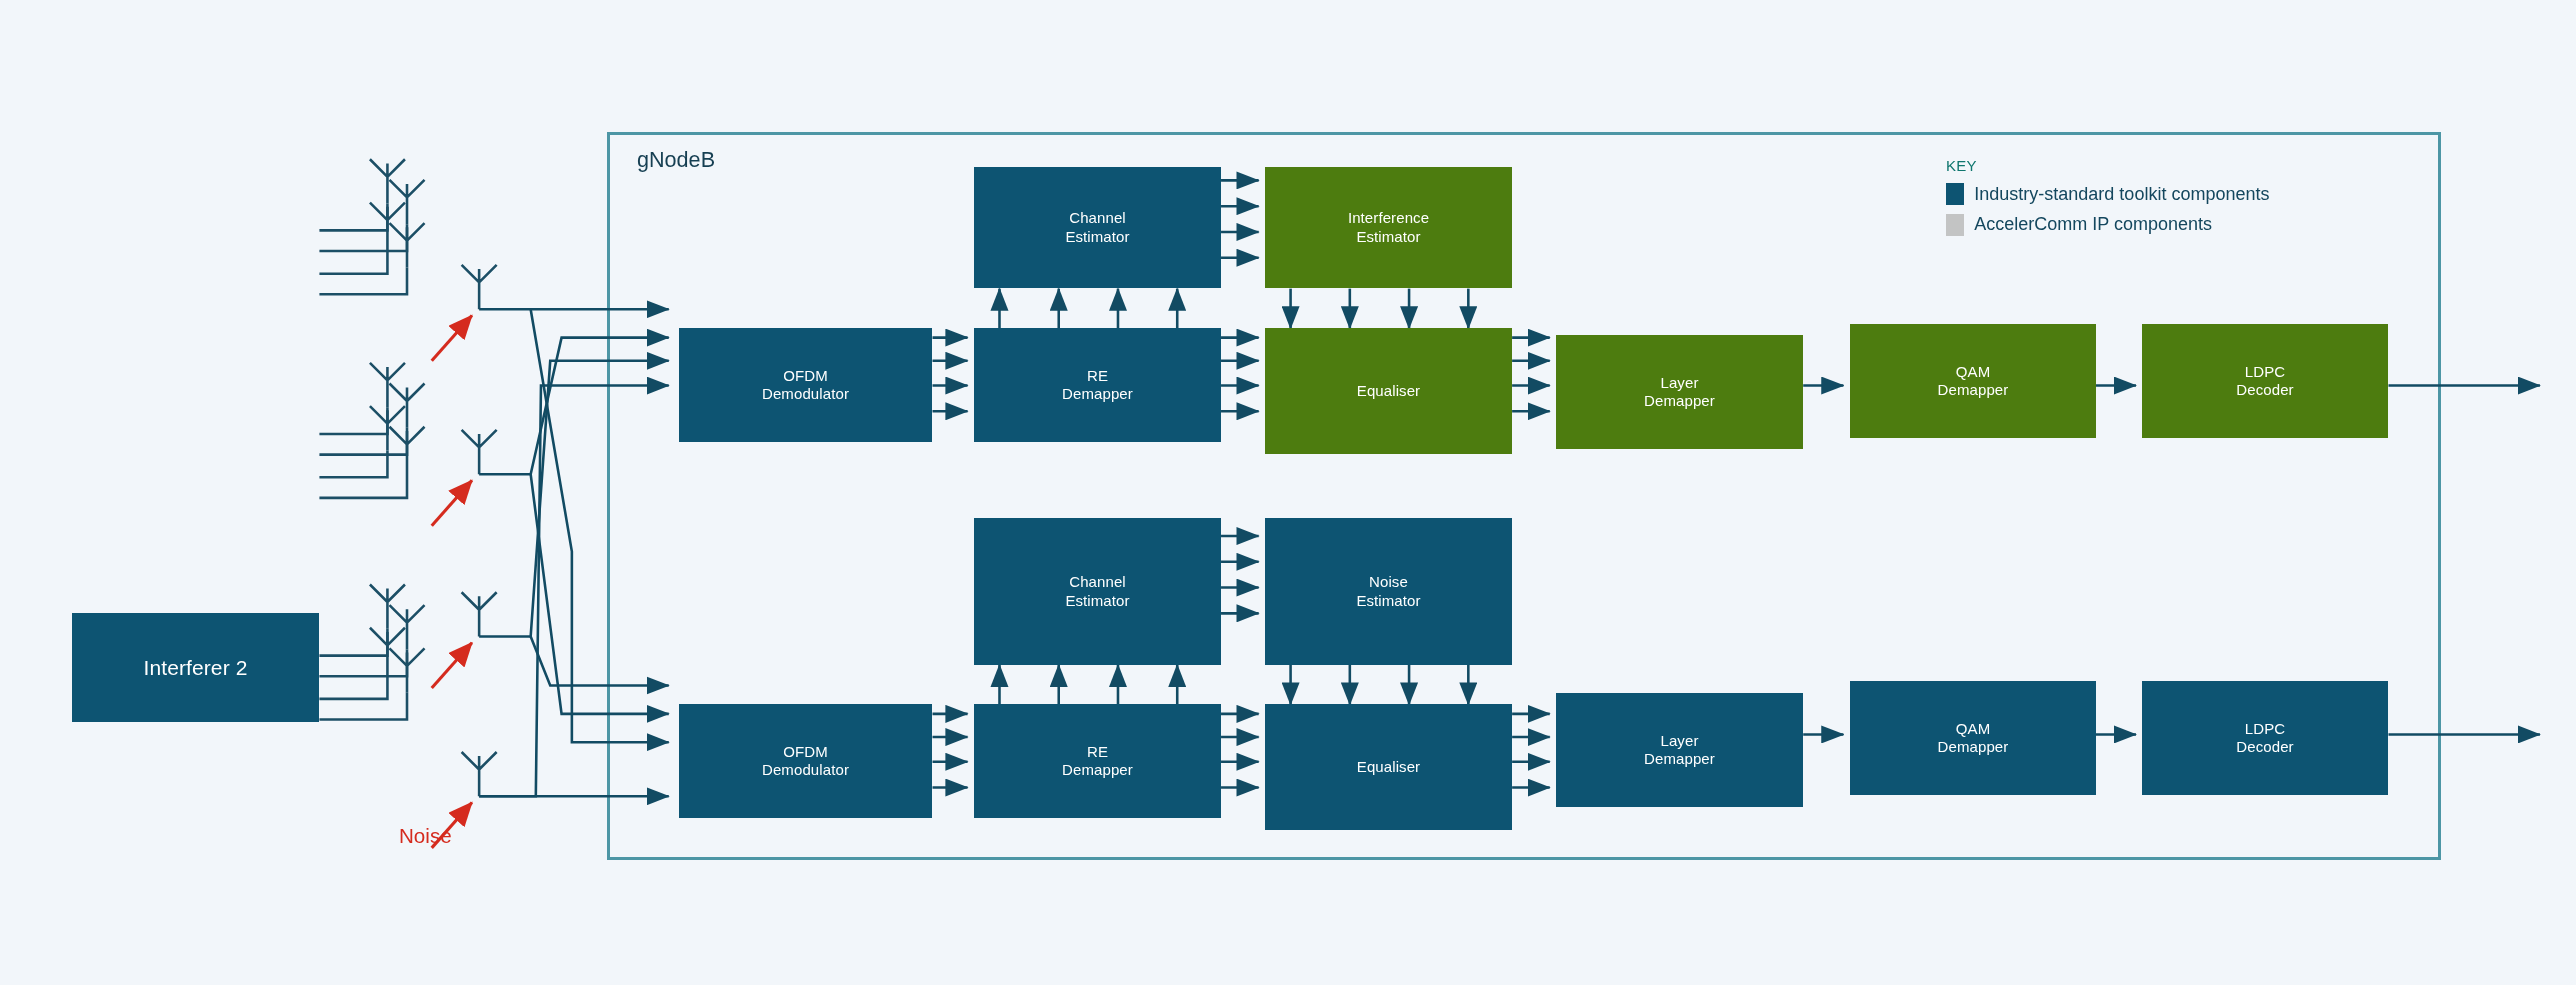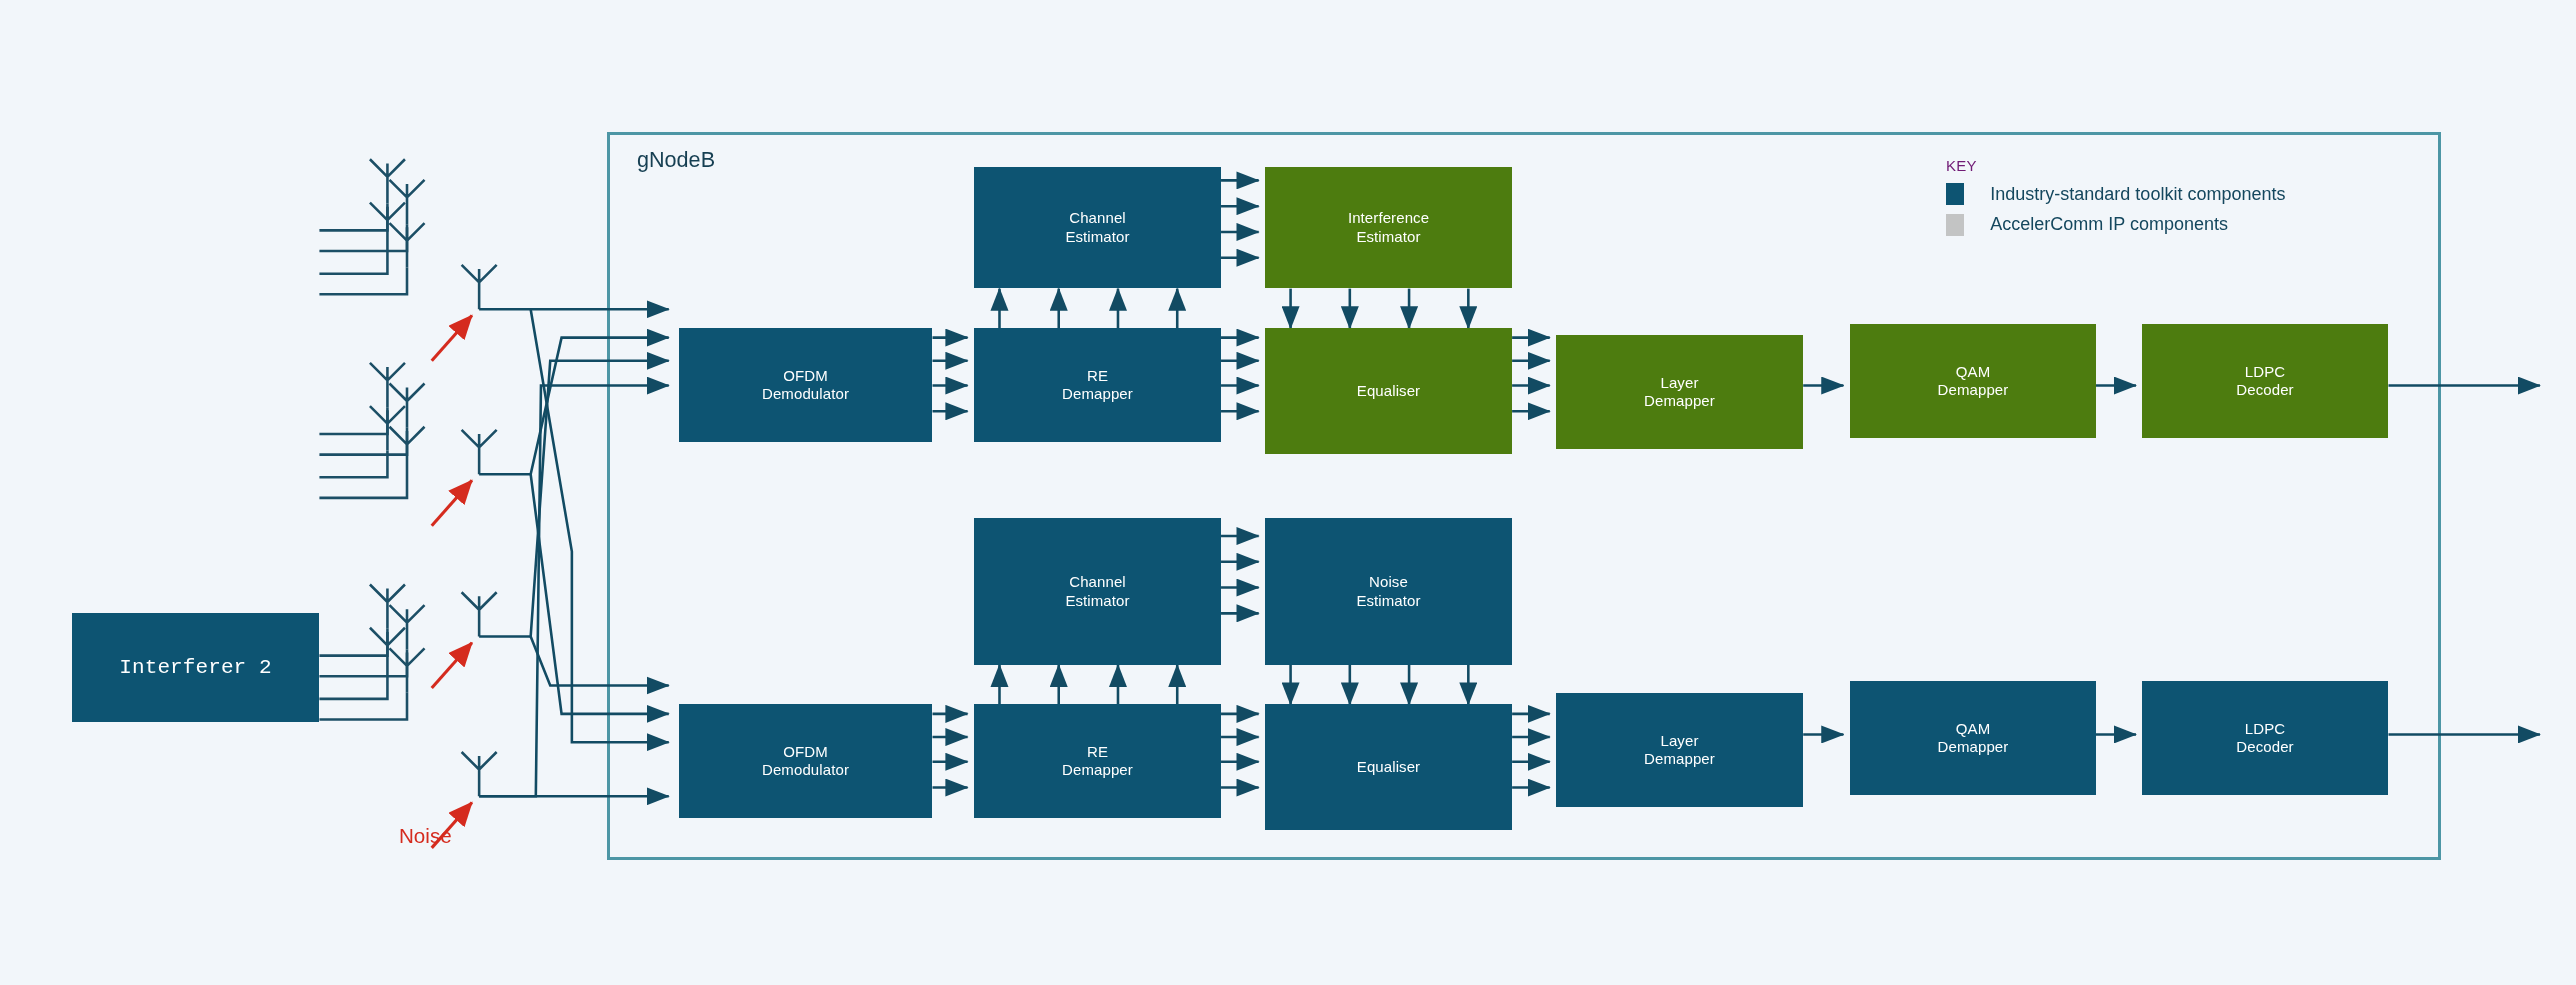--- a/index.html
+++ b/index.html
@@ -43,22 +43,22 @@
     color:#163f52;
     font-size:21.6px;
     font-weight:400;
   }
 
   
   #key{
     position:absolute;
     color:#12455c;
   }
-  #key-title{font-size:15px;letter-spacing:0.3px;color:#701a75;}
-  .key-row{display:flex;align-items:center;margin-top:9.3px;gap:16px;}
+  #key-title{font-size:15px;letter-spacing:0.3px;color:#0f766e;}
+  .key-row{display:flex;align-items:center;margin-top:9.3px;}
   .key-swatch{width:17.5px;height:21.6px;margin-right:10.8px;flex:0 0 auto;}
   .key-swatch.blue{background:#0d5472;}
   .key-swatch.grey{background:#c3c4c4;}
   .key-label{font-size:18px;color:#14475e;white-space:nowrap;}
 
   
   #noise-label{
     position:absolute;
     color:#d52b1e;
     font-size:20.6px;
@@ -225,21 +225,21 @@
 
       <path d="M2505,1290 L2505,1367" marker-end="url(#ah)"></path>
       <path d="M2620,1290 L2620,1367" marker-end="url(#ah)"></path>
       <path d="M2735,1290 L2735,1367" marker-end="url(#ah)"></path>
       <path d="M2850,1290 L2850,1367" marker-end="url(#ah)"></path>
     </g>
   </svg>
 
 
 
-  <div class="blk blue src-blk" style="left:72px;top:613px;width:247px;height:109px;font-family:Liberation Mono, monospace;">
+  <div class="blk blue src-blk" style="left:72px;top:613px;width:247px;height:109px;">
     <span>Interferer 2</span>
   </div>
 
   <div id="noise-label" style="left:399px;top:824px;">Noise</div>
 
   <div class="blk blue" style="left:974px;top:167px;width:247px;height:121px;">
     <span>Channel
 Estimator</span>
   </div>
   <div class="blk grey" style="left:1265px;top:167px;width:247px;height:121px;">

